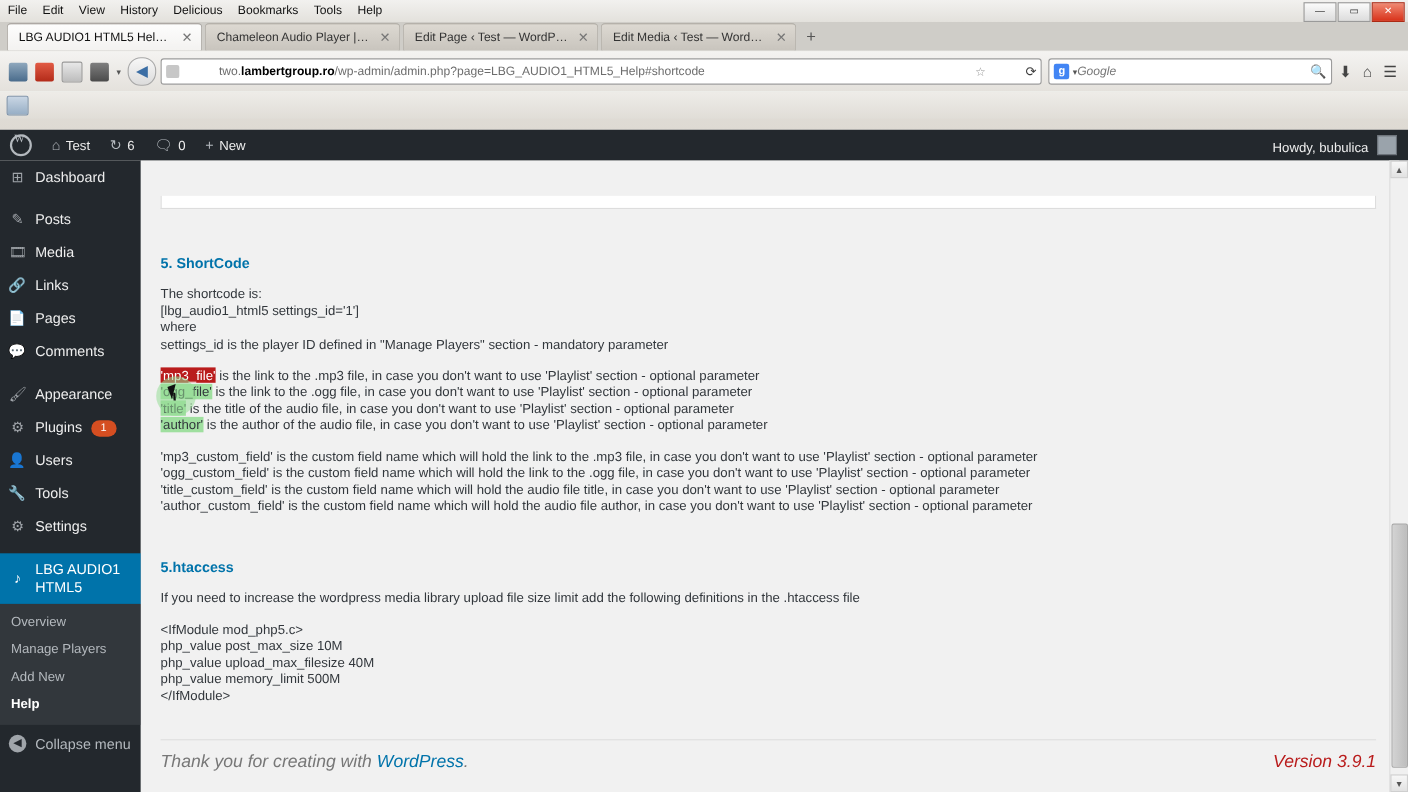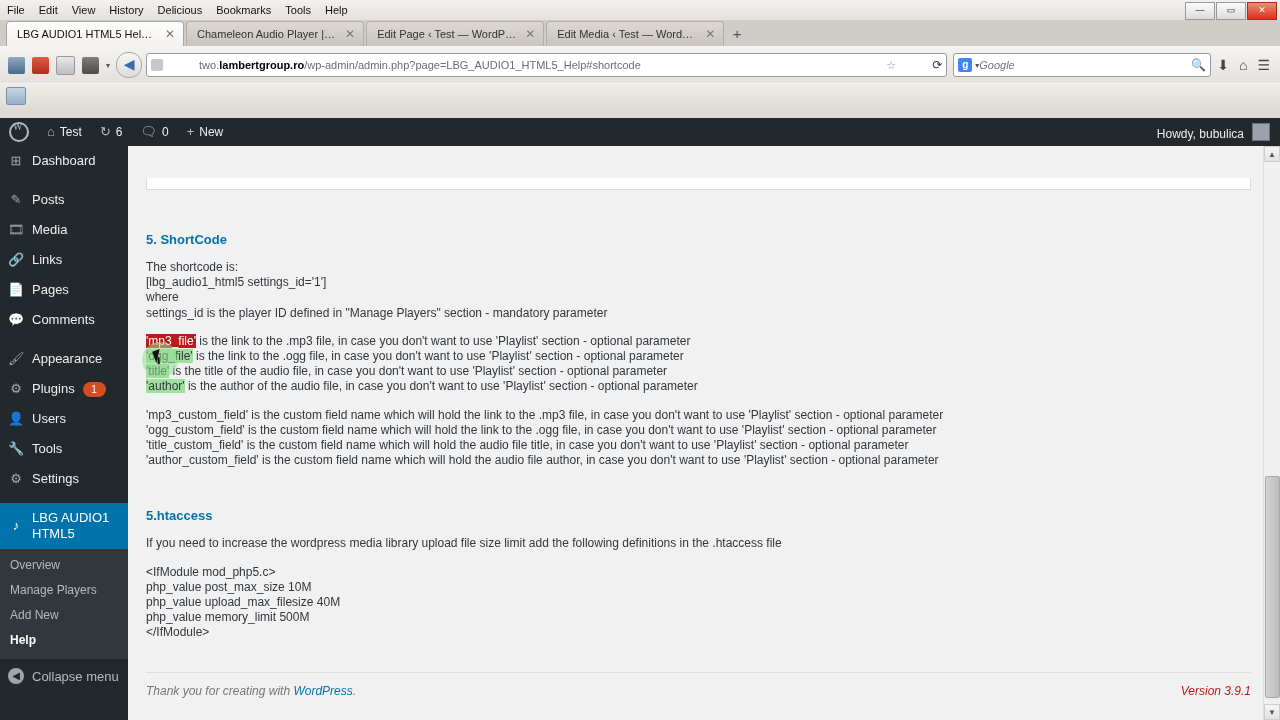--- a/index.html
+++ b/index.html
@@ -394,21 +394,21 @@
   .hl-green {
     background: #9fdf9f;
   }
   .footer {
     position: absolute;
     left: 146px;
     top: 672px;
     width: 1105px;
     border-top: 1px solid #dedede;
     padding-top: 11px;
-    font-size: 12px;
+    font-size: 16px;
     color: #777;
     font-style: italic;
     display: flex;
     justify-content: space-between;
   }
   .footer a { color: #0073aa; text-decoration: none; font-style: italic;}
   .footer .ver { font-style: italic; color:#b91c1c; }
 
   
   .scrollbar {

